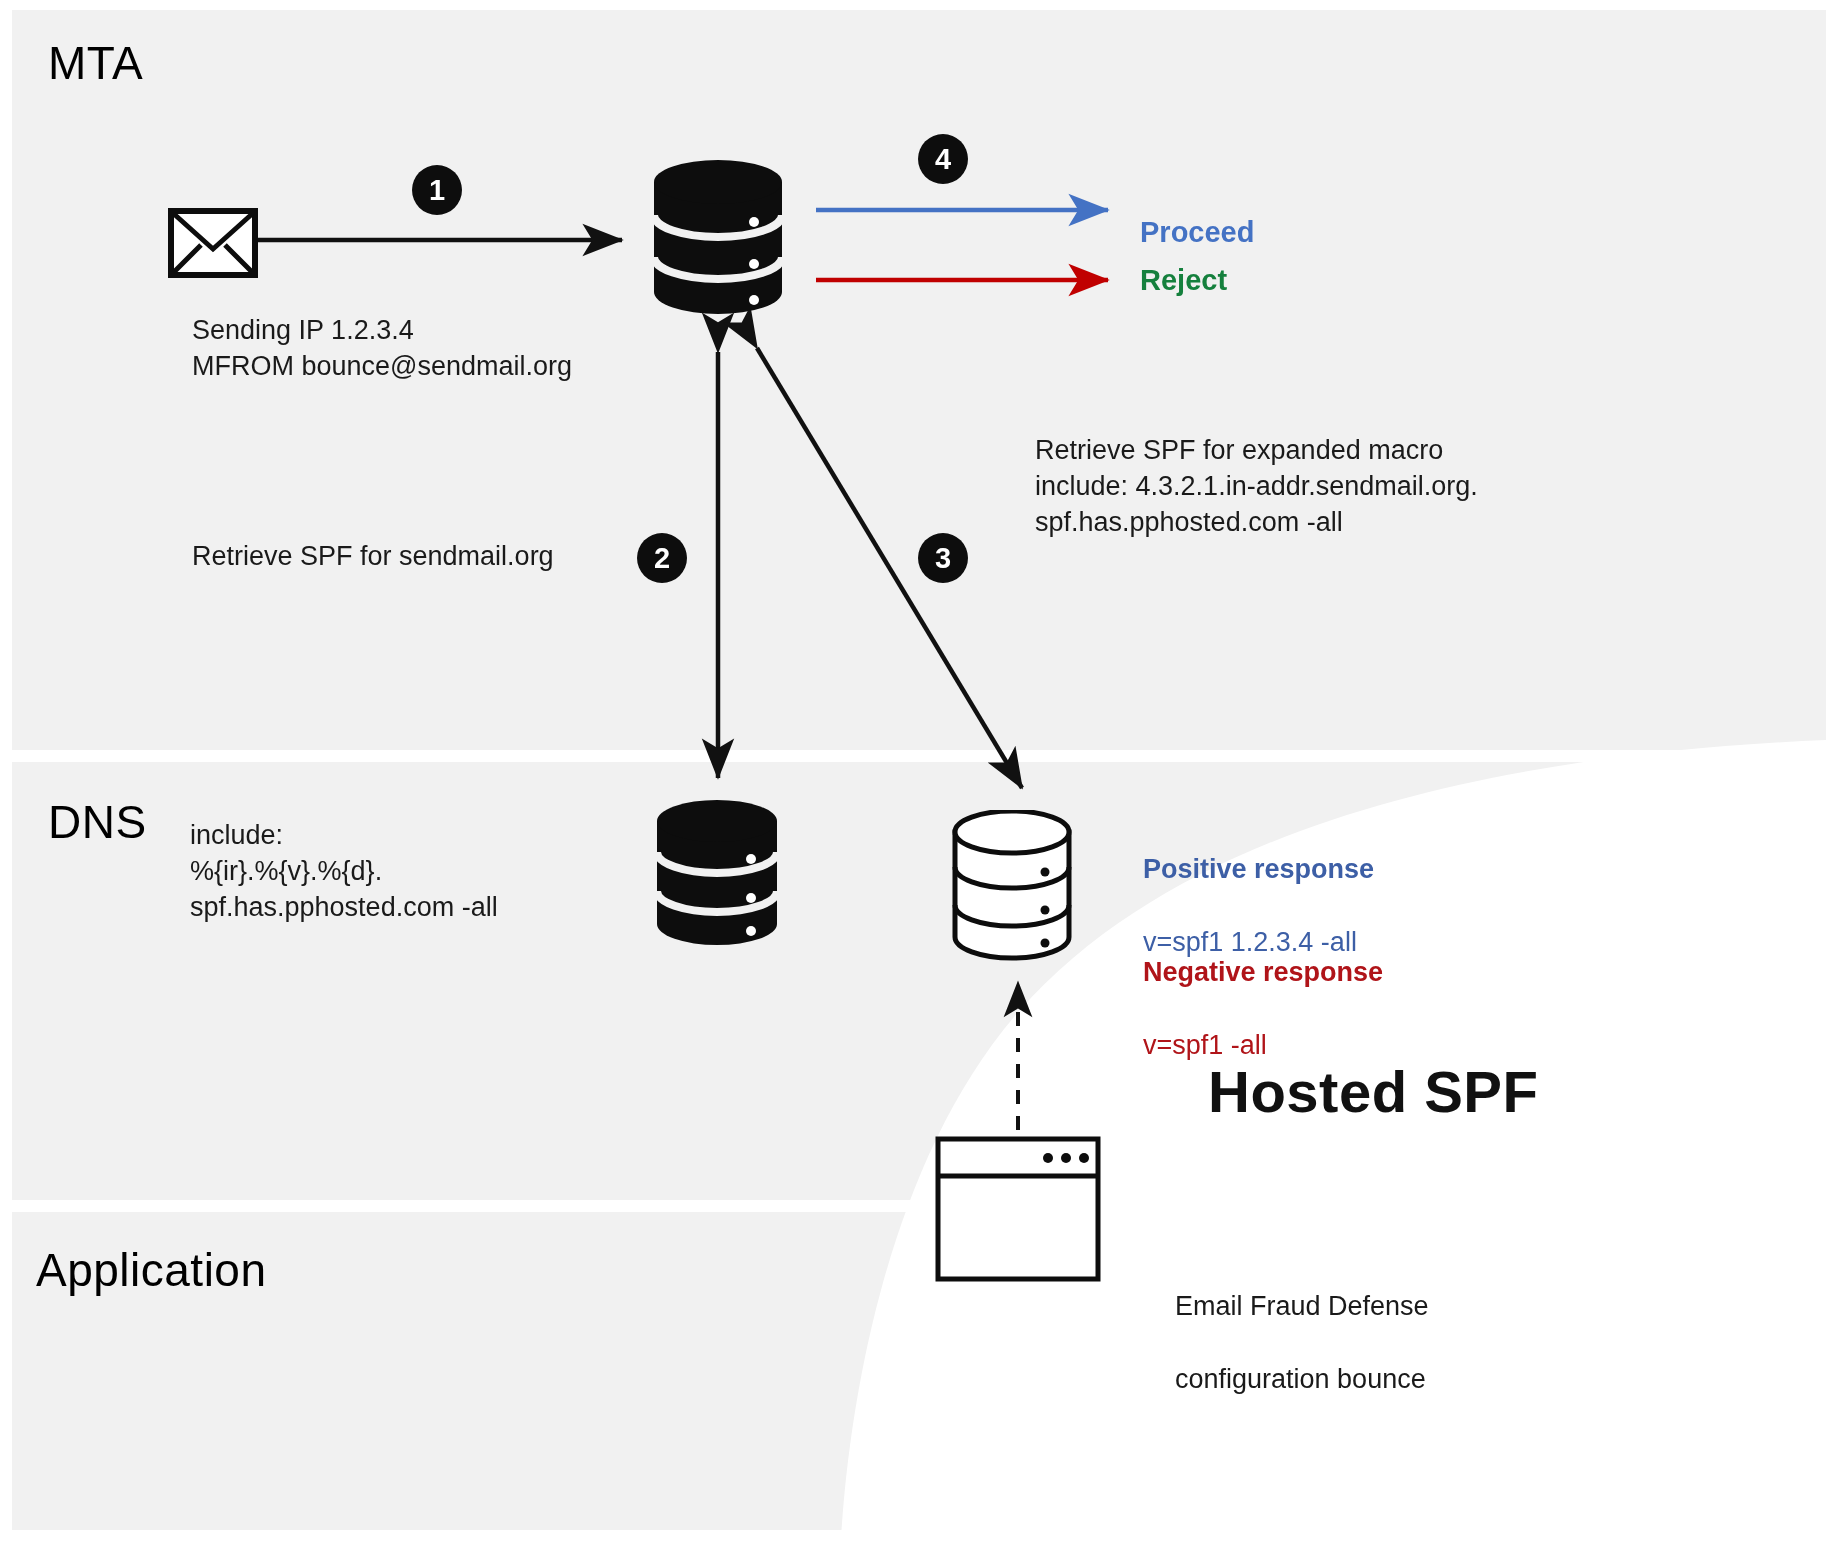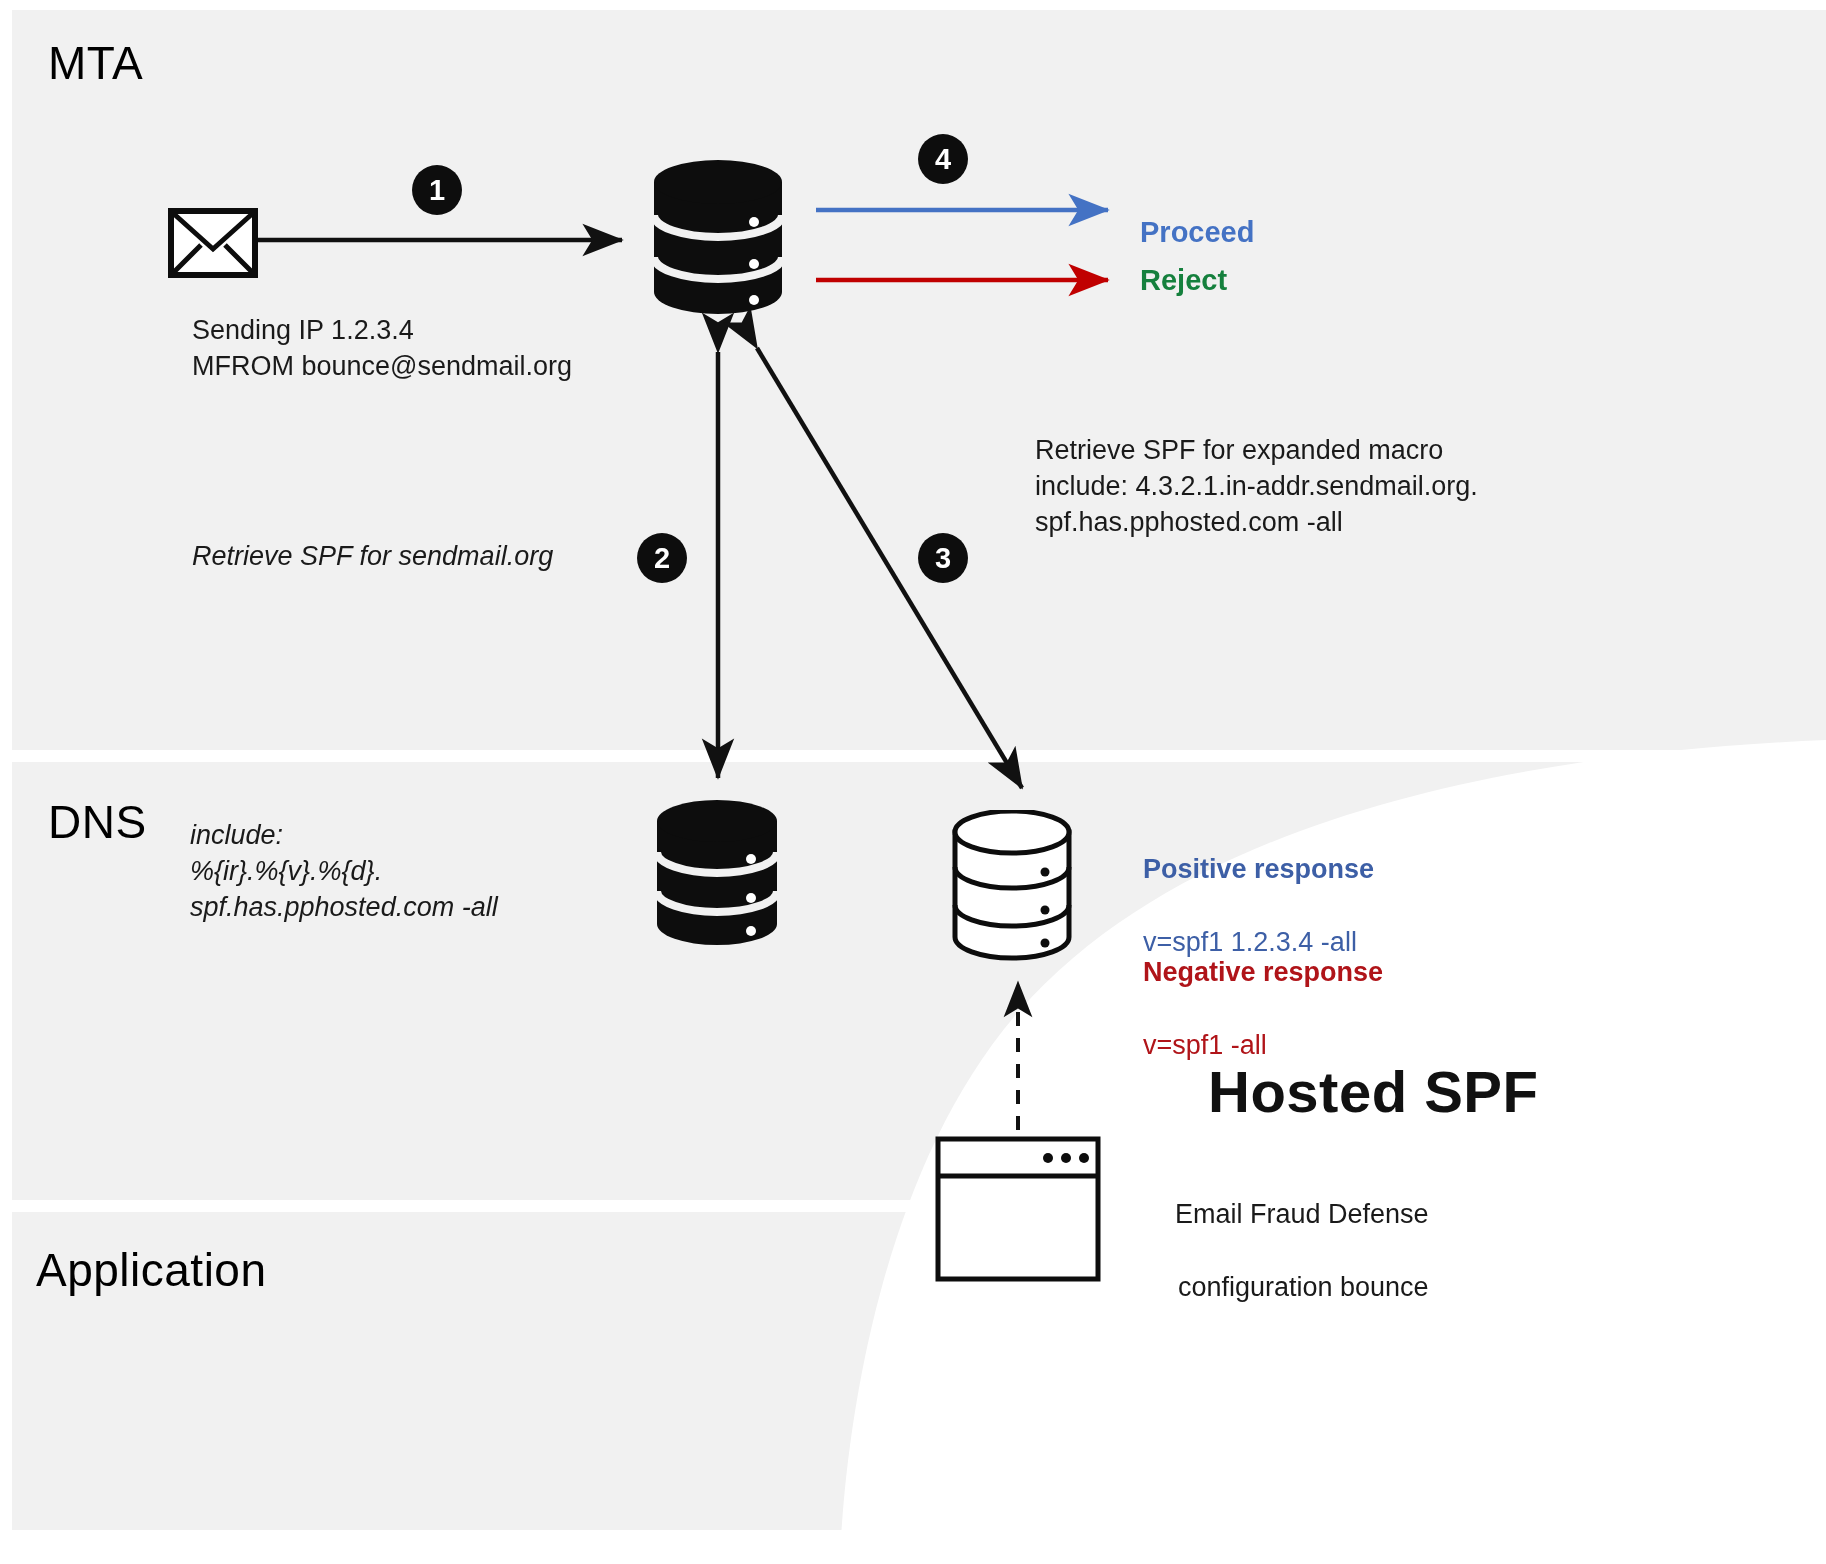--- a/index.html
+++ b/index.html
@@ -58,23 +58,23 @@
     line-height: 1.34;
     color: #1a1a1a;
     white-space: pre-line;
     margin-left: 32px;
   }
 
   #txt-sending   { left: 160px; top: 312px; }
   #txt-retrieve1 { left: 160px; top: 538px; }
   #txt-include   { left: 158px; top: 817px; }
   #txt-macro     { left: 1003px; top: 432px; }
-  #txt-efd       { left: 1143px; top: 1160px; text-align: right; }
-
-  #txt-include, #txt-retrieve1 { font-size: 27px; font-style: italic; }
+  #txt-efd       { left: 1143px; top: 1252px; }
+
+  #txt-include, #txt-retrieve1 { font-size: 27px; }
 
   
   .resp {
     position: absolute;
     font-size: 27px;
     line-height: 1.36;
     white-space: pre-line;
   }
   .resp .hd { font-weight: bold; display: block; }
   #resp-pos { left: 1143px; top: 814px; color: #3d5fa6; }

